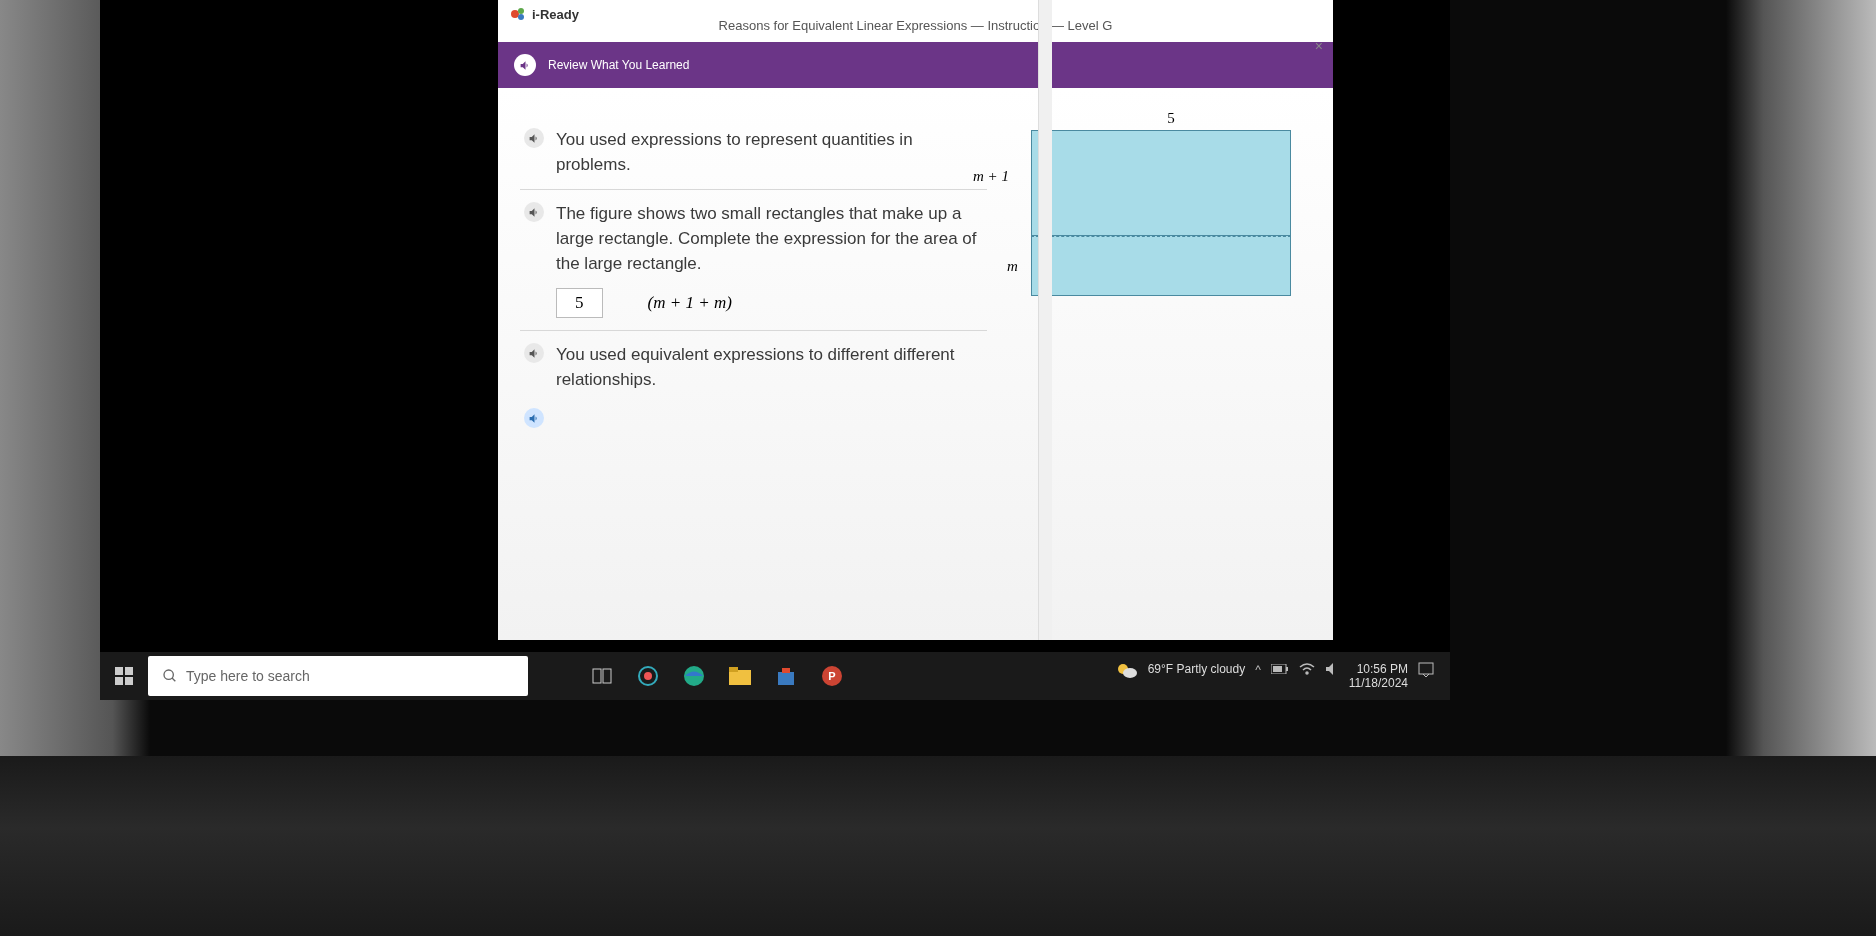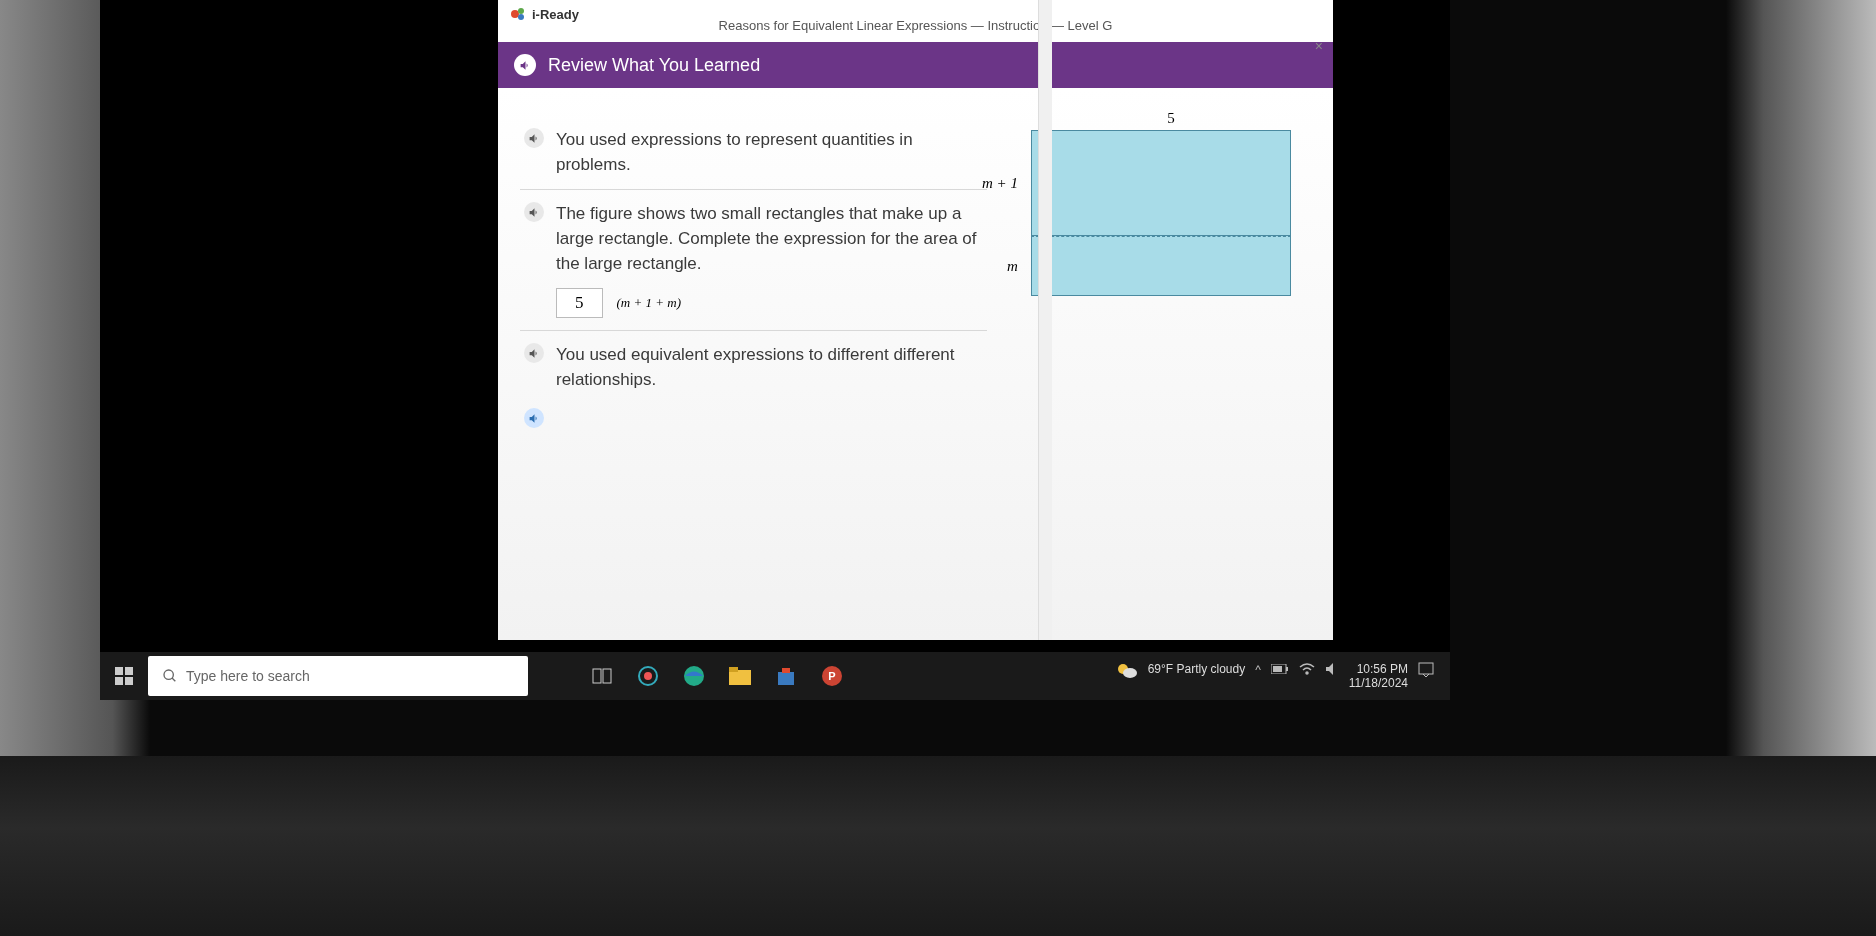--- a/index.html
+++ b/index.html
@@ -79,21 +79,21 @@
     justify-content: center;
     flex-shrink: 0;
     cursor: pointer;
   }
   .speaker-icon svg { width: 13px; height: 13px; }
   .speaker-icon.small {
     width: 20px; height: 20px;
     background: #e8e8e8;
   }
   .speaker-icon.blue { background: #cfe4ff; }
-  .purple-bar .title { font-size: 18px; font-weight: 500; }
+  .purple-bar .title { font-size: 12px; font-weight: 500; }
   .content {
     flex: 1;
     display: flex;
     padding: 28px 22px 12px 22px;
     gap: 24px;
     background: linear-gradient(180deg,#fff 0%, #f2f2f2 100%);
     overflow: hidden;
   }
   .left-col { flex: 1; display: flex; flex-direction: column; }
   .item {
@@ -113,21 +113,21 @@
     gap: 14px;
     margin-top: 12px;
   }
   .num-box {
     border: 1px solid #bbb;
     background: #fff;
     padding: 4px 18px;
     font-family: "Cambria Math", serif;
     font-size: 17px;
   }
-  .math { font-family: "Cambria Math", serif; font-style: italic; font-size: 13px; }
+  .math { font-family: "Cambria Math", serif; font-style: italic; font-size: 17px; margin-left: 31px; }
   .answer-grid {
     display: grid;
     grid-template-columns: 150px 150px;
     gap: 10px;
     margin-top: 12px;
   }
   .answer-btn {
     border: 1px solid #999;
     background: #fff;
     padding: 10px 6px;
@@ -263,21 +263,21 @@
                 <path d="M3 9v6h4l5 5V4L7 9H3zm13 3a4 4 0 0 0-2-3.5v7A4 4 0 0 0 16 12z"></path>
               </svg>
           </span>
         </div>
 
       </div>
 
       <div class="right-col">
         <div class="fig-area">
           <span class="top-label">5</span>
-          <span class="side-label" style="left:-58px; top:59px;margin-left:9px;">m + 1</span>
+          <span class="side-label" style="left:-58px; top:52px;">m + 1</span>
           <span class="side-label" style="left:-24px; top:142px;">m</span>
           <div class="rect" style="left:0; top:14px; width:260px; height:106px;"></div>
           <div class="rect" style="left:0; top:120px; width:260px; height:60px; border-top:1px dashed #4a8aa0;"></div>
         </div>
       </div>
     </div>
   </div>
 
   <div class="scrollbar-stub"></div>
 </div>

